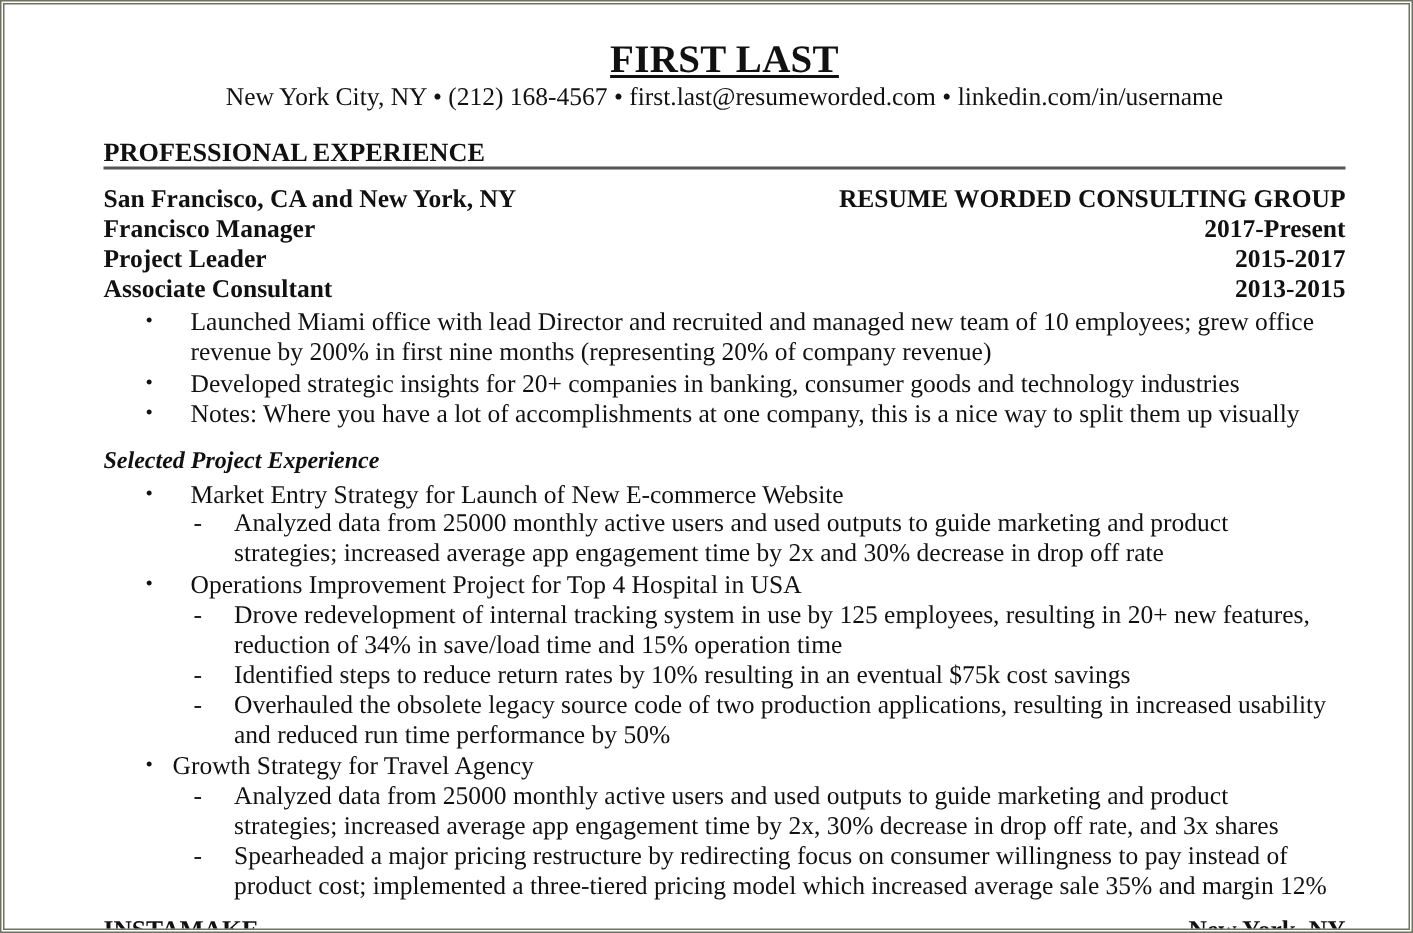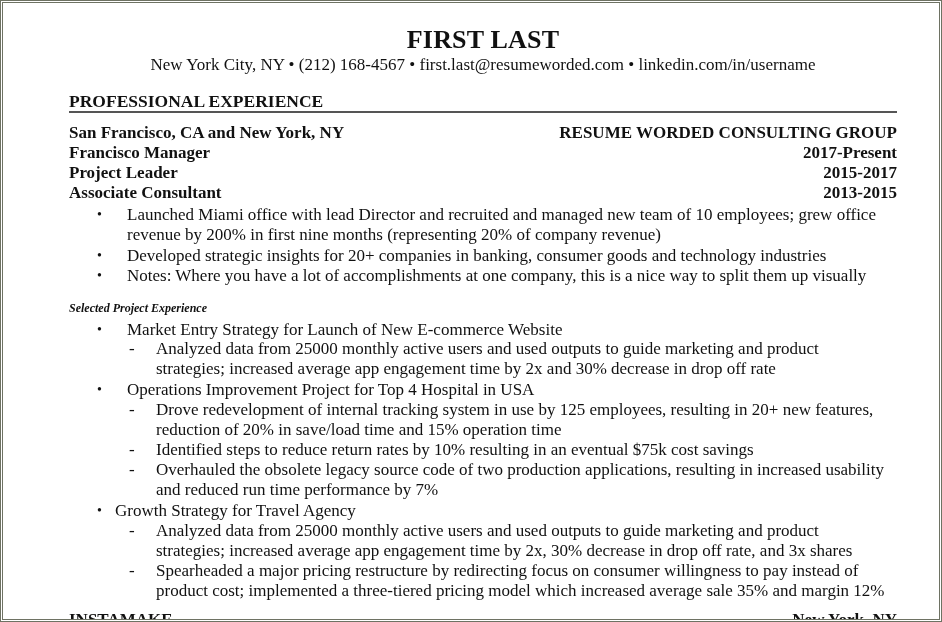--- a/index.html
+++ b/index.html
@@ -14,40 +14,40 @@
       width: 936px; height: 616px;
       border: 3px double #6e7263;
       background: #ffffff;
       overflow: hidden;
     }
     .page {
       position: absolute; left: 66px; top: 0; width: 828px;
     }
     .name {
       position: absolute; left: 0; top: 22px; width: 828px;
-      text-align: center; font-weight: bold; font-size: 26px; letter-spacing: 0.2px;
+      text-align: center; font-weight: bold; font-size: 26px; letter-spacing: 0.2px; text-decoration: underline;
     }
     .contact {
       position: absolute; left: 0; top: 52px; width: 828px;
       text-align: center; font-size: 17px;
     }
     .section-title {
       position: absolute; left: 0; top: 88px; font-weight: bold; font-size: 17.5px;
     }
     .section-rule {
       position: absolute; left: 0; top: 108px; width: 828px; height: 2px; background: #555;
     }
     .row {
       position: absolute; left: 0; width: 828px; font-weight: bold; font-size: 17px; line-height: 20px;
       display: flex; justify-content: space-between;
     }
     .line { position: absolute; font-size: 17px; line-height: 20px; white-space: nowrap; }
     .bullet { position: absolute; font-size: 14px; line-height: 20px; }
     .dash { position: absolute; font-size: 17px; line-height: 20px; }
-    .subhead { position: absolute; left: 0; top: 295px; font-weight: bold; font-style: italic; font-size: 12px; line-height: 20px; }
+    .subhead { position: absolute; left: 0; top: 295px; font-weight: bold; font-style: italic; font-size: 16px; line-height: 20px; }
     .cut { position: absolute; font-weight: bold; font-size: 17px; line-height: 20px; }
   </style>
 </head>
 <body>
 
 <div class="frame">
   <div class="page">
 
     <div class="name">FIRST LAST</div>
     <div class="contact">New York City, NY • (212) 168-4567 • first.last@resumeworded.com • linkedin.com/in/username</div>
@@ -87,26 +87,26 @@
     <span class="bullet" style="left:28px;top:317px">•</span>
     <div class="line" style="left:58px;top:317px">Market Entry Strategy for Launch of New E-commerce Website</div>
     <span class="dash" style="left:60px;top:336px">-</span>
     <div class="line" style="left:87px;top:336px">Analyzed data from 25000 monthly active users and used outputs to guide marketing and product</div>
     <div class="line" style="left:87px;top:356px">strategies; increased average app engagement time by 2x and 30% decrease in drop off rate</div>
 
     <span class="bullet" style="left:28px;top:377px">•</span>
     <div class="line" style="left:58px;top:377px">Operations Improvement Project for Top 4 Hospital in USA</div>
     <span class="dash" style="left:60px;top:397px">-</span>
     <div class="line" style="left:87px;top:397px">Drove redevelopment of internal tracking system in use by 125 employees, resulting in 20+ new features,</div>
-    <div class="line" style="left:87px;top:417px">reduction of 20% in save/load time and 15% operation time</div>
+    <div class="line" style="left:87px;top:417px">reduction of 34% in save/load time and 15% operation time</div>
     <span class="dash" style="left:60px;top:437px">-</span>
     <div class="line" style="left:87px;top:437px">Identified steps to reduce return rates by 10% resulting in an eventual $75k cost savings</div>
     <span class="dash" style="left:60px;top:457px">-</span>
     <div class="line" style="left:87px;top:457px">Overhauled the obsolete legacy source code of two production applications, resulting in increased usability</div>
-    <div class="line" style="left:87px;top:477px">and reduced run time performance by 7%</div>
+    <div class="line" style="left:87px;top:477px">and reduced run time performance by 50%</div>
 
     <span class="bullet" style="left:28px;top:498px">•</span>
     <div class="line" style="left:46px;top:498px">Growth Strategy for Travel Agency</div>
     <span class="dash" style="left:60px;top:518px">-</span>
     <div class="line" style="left:87px;top:518px">Analyzed data from 25000 monthly active users and used outputs to guide marketing and product</div>
     <div class="line" style="left:87px;top:538px">strategies; increased average app engagement time by 2x, 30% decrease in drop off rate, and 3x shares</div>
     <span class="dash" style="left:60px;top:558px">-</span>
     <div class="line" style="left:87px;top:558px">Spearheaded a major pricing restructure by redirecting focus on consumer willingness to pay instead of</div>
     <div class="line" style="left:87px;top:578px">product cost; implemented a three-tiered pricing model which increased average sale 35% and margin 12%</div>
 

